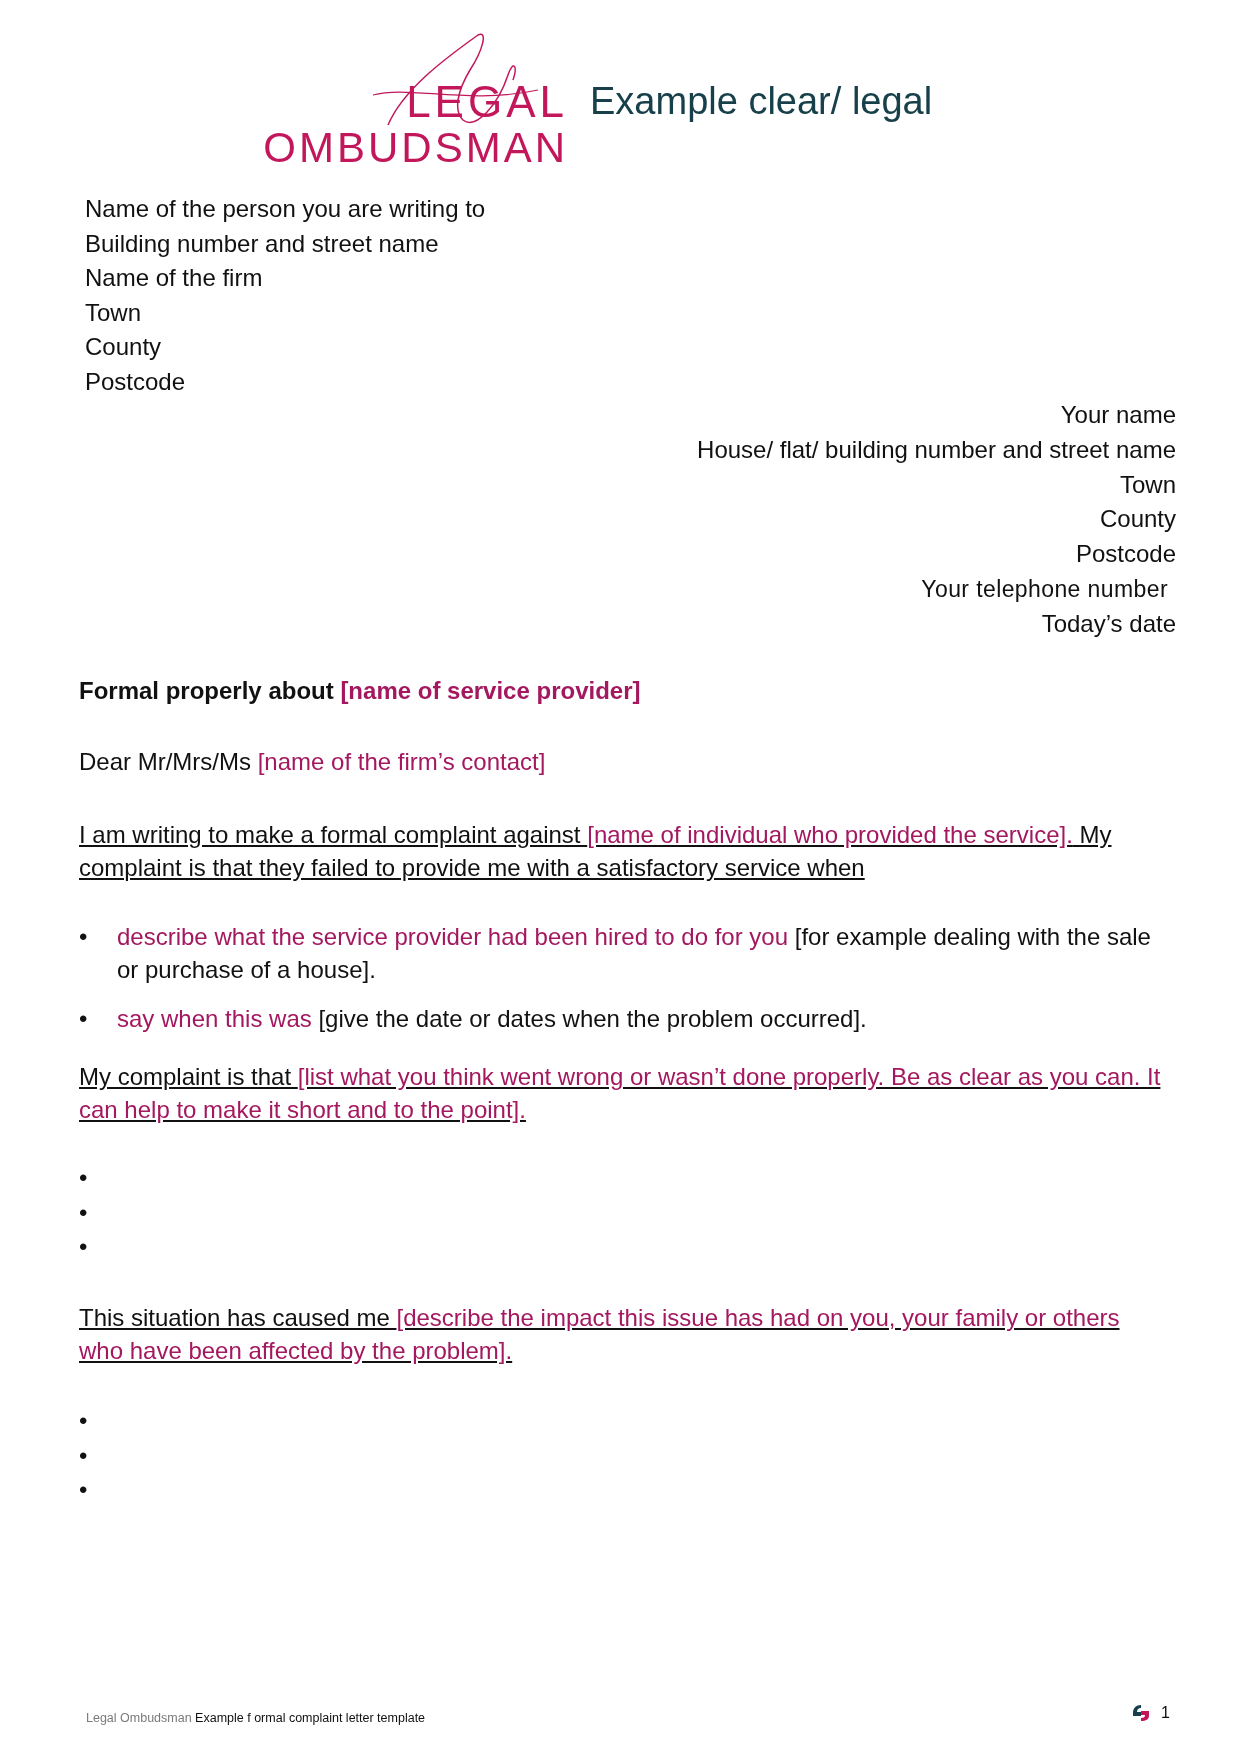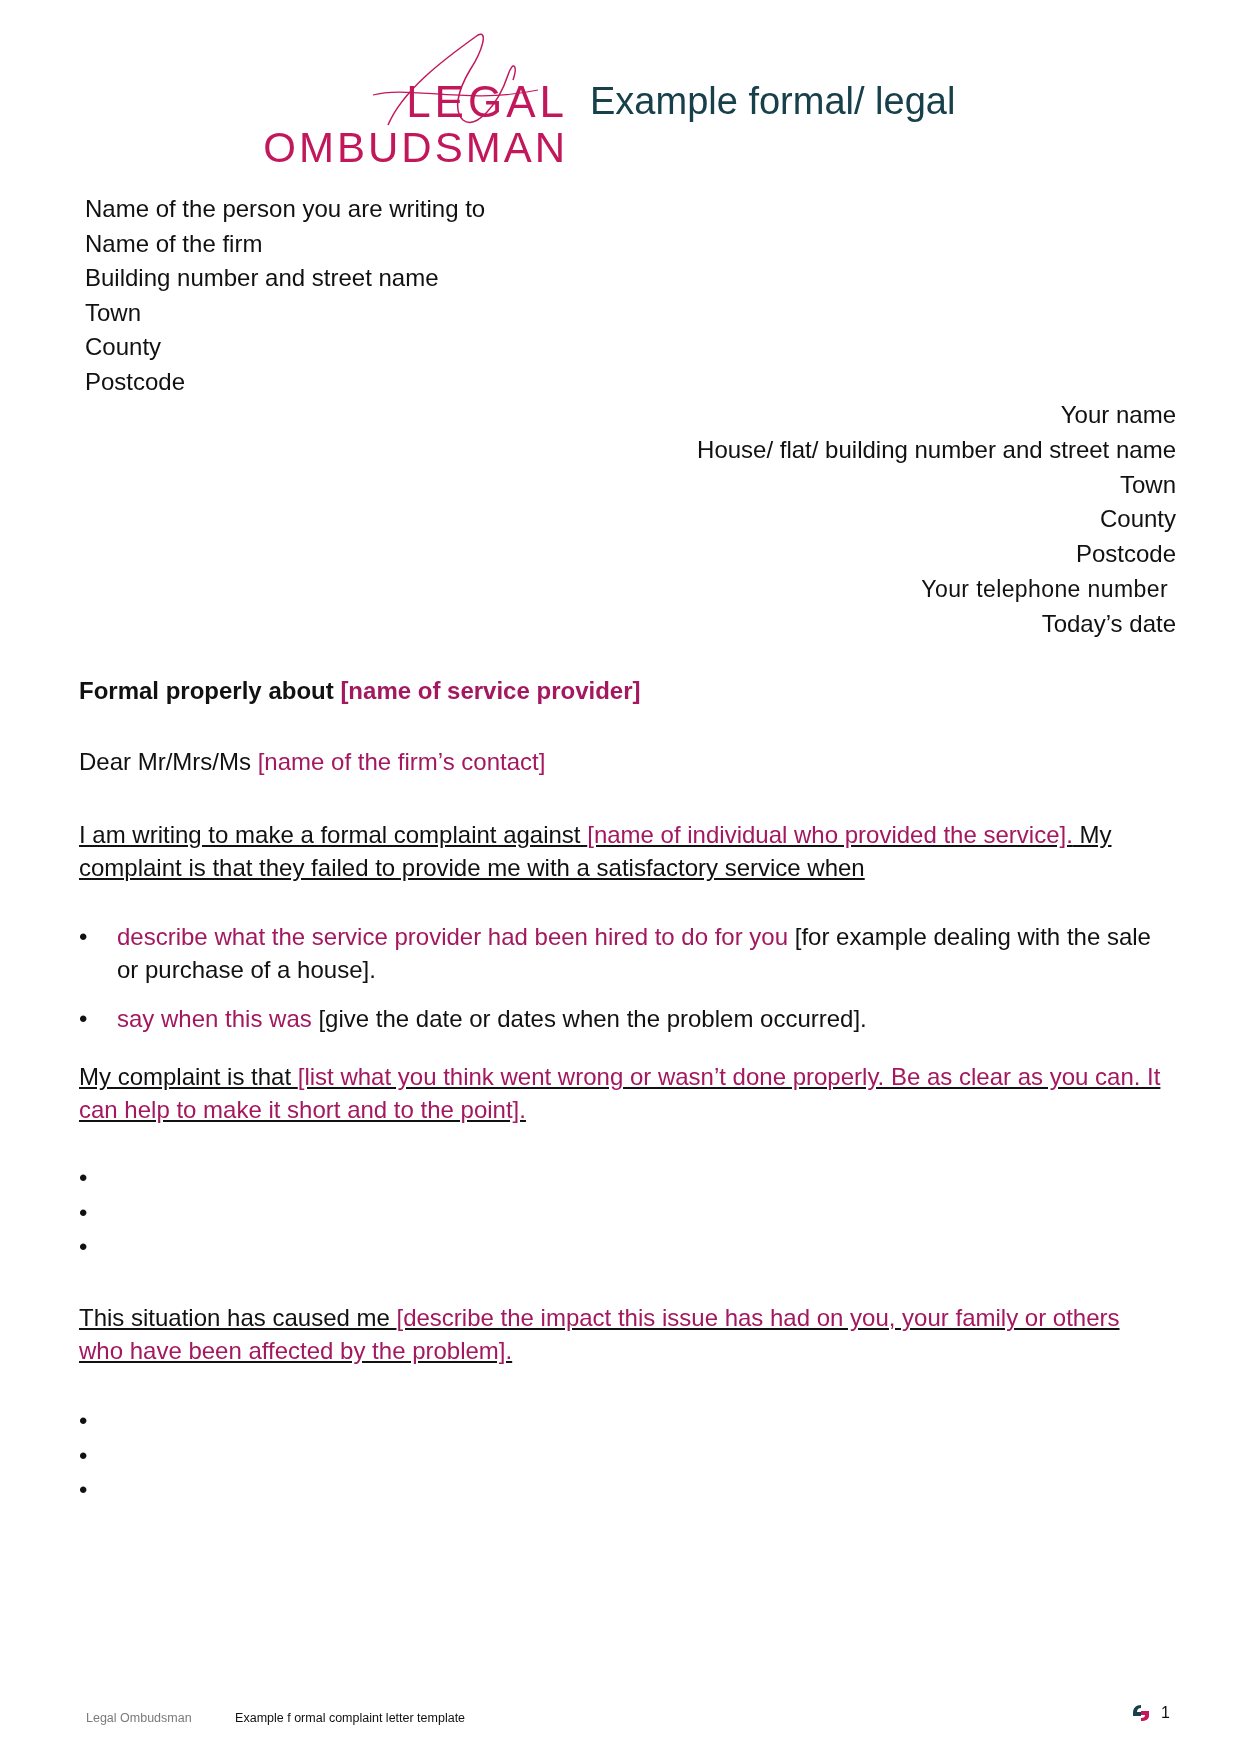--- a/index.html
+++ b/index.html
@@ -37,46 +37,46 @@
   .bullets li::before { content: "•"; position: absolute; left: 0; top: 0; }
   .b1 { top: 920px; }
   .b1 li + li { margin-top: 16px; }
   .b2 { top: 1161px; line-height: 34px; }
   .b2 li, .b3 li { height: 34.5px; }
   .b3 { top: 1404px; }
 
   
   .footer { position: absolute; left: 86px; top: 1711px; font-size: 12.5px; }
   .footer .brand { color: #7a7a7a; }
-  .footer .doc { color: #111; padding-left: 40px; }
+  .footer .doc { color: #111; }
   .page-no { position: absolute; right: 72px; top: 1704px; display: flex; align-items: center; gap: 10px; font-size: 16px; }
   .page-no svg { display: block; }
 </style>
 </head>
 <body>
 
 <div class="page">
 
   <div class="logo">
     <svg width="330" height="140" viewBox="0 0 330 140">
       <path d="M150 95 C 165 60, 205 30, 240 5 C 250 0, 245 20, 232 40 C 220 60, 215 80, 225 90 C 238 100, 260 75, 270 45 C 275 30, 280 35, 275 50" fill="none" stroke="#c2185b" stroke-width="1.5"></path>
       <path d="M135 65 C 170 55, 230 75, 300 60" fill="none" stroke="#c2185b" stroke-width="1.2"></path>
     </svg>
     <div class="logo-legal">LEGAL</div>
     <div class="logo-omb">OMBUDSMAN</div>
   </div>
 
   <div class="doc-title">
-    <div>Example formal/ legal</div>
+    <div>Example clear/ legal</div>
   </div>
 
   <div class="recipient text">
     <div>Name of the person you are writing to</div>
+    <div>Building number and street name</div>
     <div>Name of the firm</div>
-    <div>Building number and street name</div>
     <div>Town</div>
     <div>County</div>
     <div>Postcode</div>
   </div>
 
   <div class="sender text">
     <div>Your name</div>
     <div>House/ flat/ building number and street name</div>
     <div>Town</div>
     <div>County</div>

